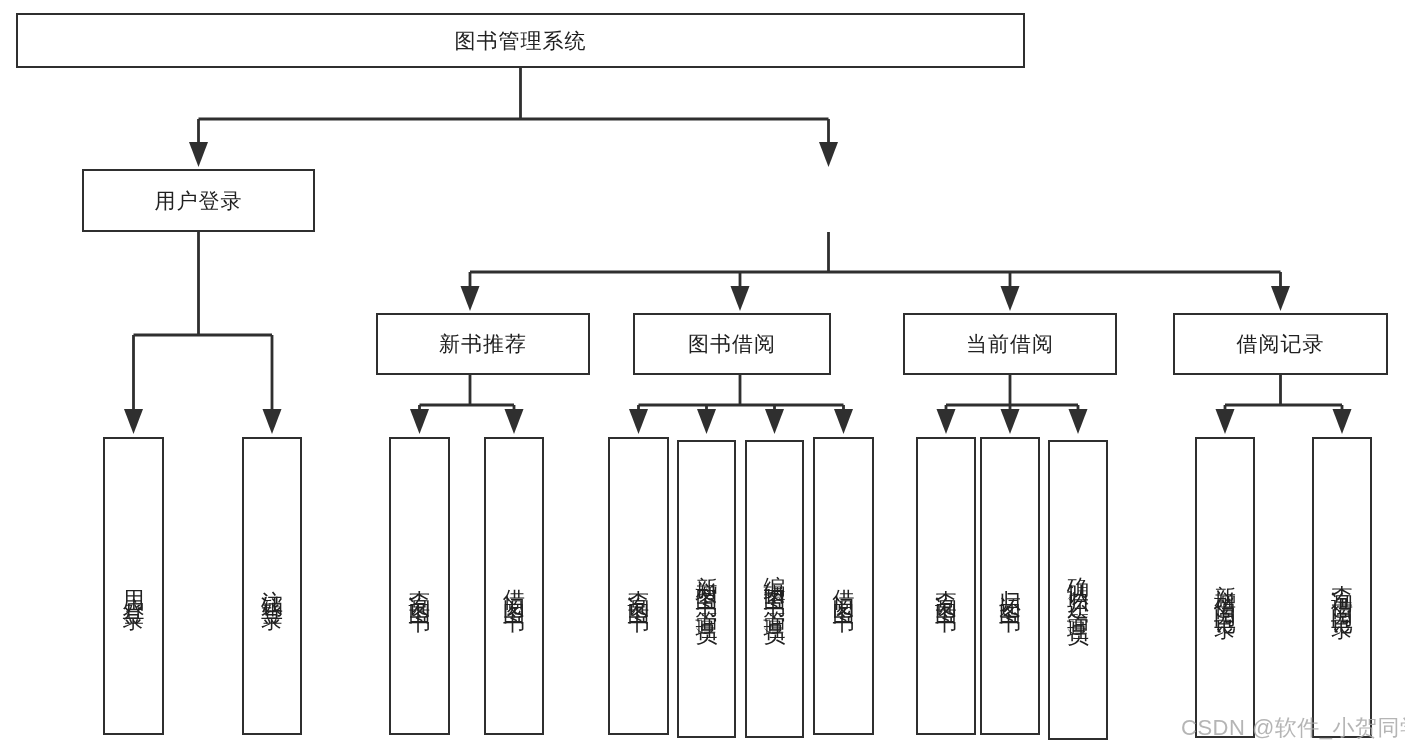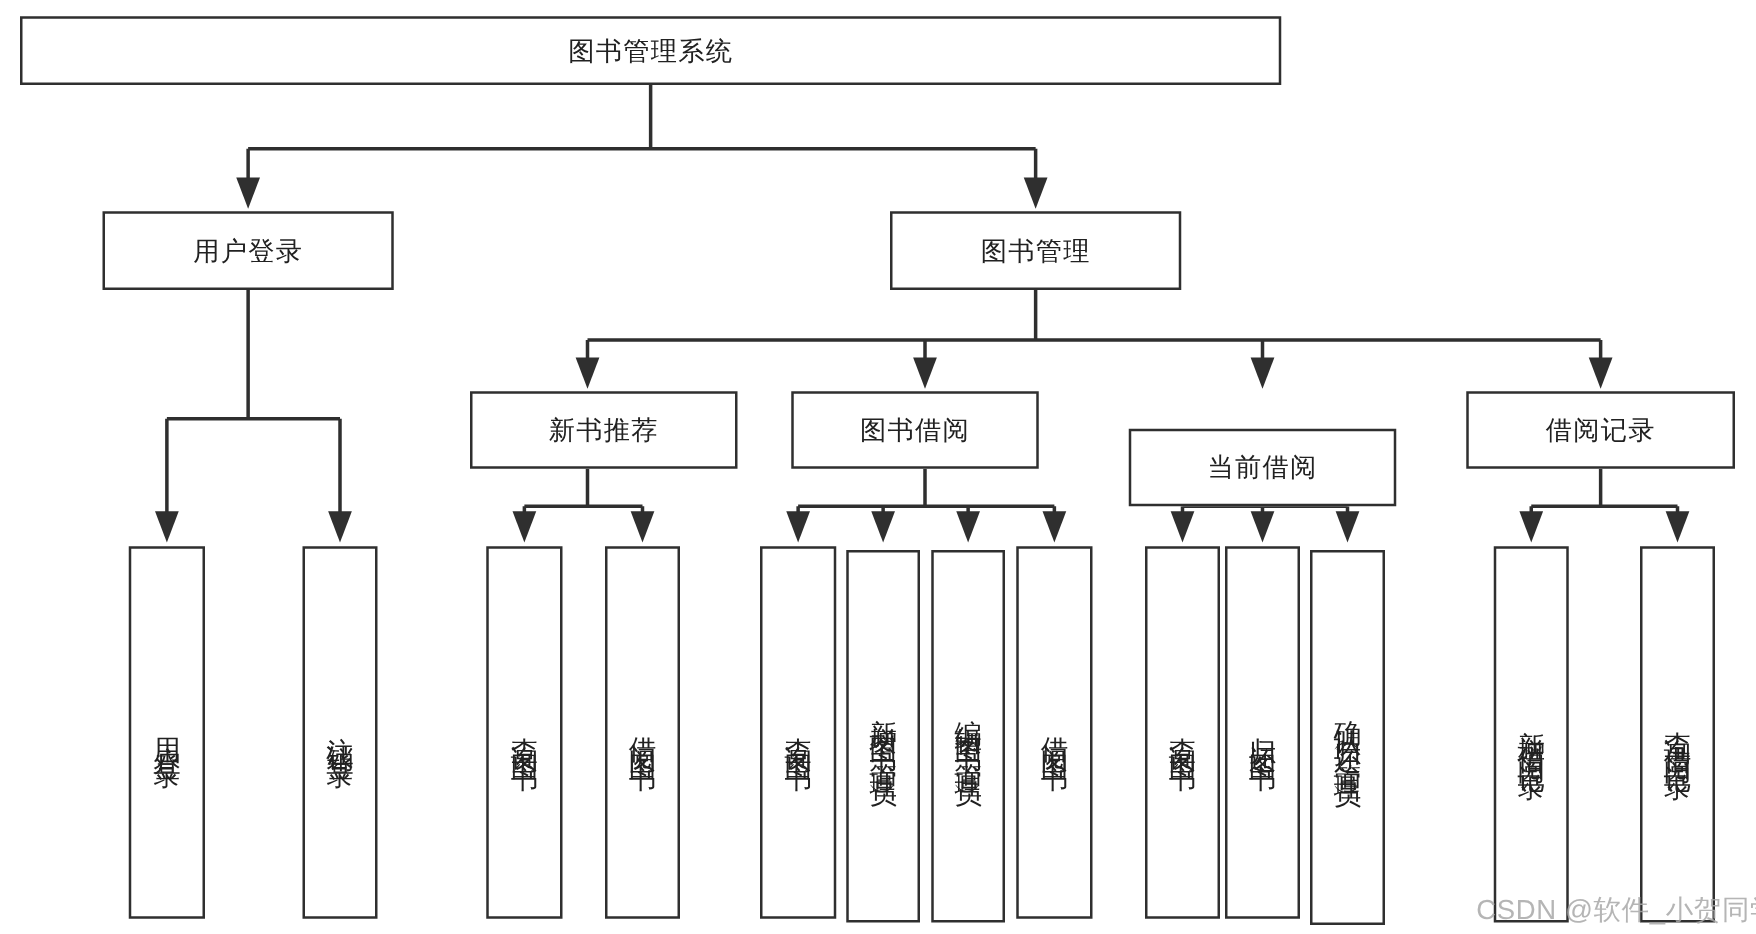--- a/index.html
+++ b/index.html
@@ -86,25 +86,24 @@
         <polygon points="1000.5,409 1019.5,409 1010,434"></polygon>
         <polygon points="1068.5,409 1087.5,409 1078,434"></polygon>
         <polygon points="1215.5,409 1234.5,409 1225,434"></polygon>
         <polygon points="1332.5,409 1351.5,409 1342,434"></polygon>
       </g>
   </svg>
 
   <div class="node h" style="left:16px; top:13px; width:1009px; height:55px;">图书管理系统</div>
 
   <div class="node h" style="left:82px; top:169px; width:233px; height:63px;">用户登录</div>
-  <div class="node h" style="left:712px; top:169px; width:233px; height:63px;">图书管理</div>
 
   <div class="node h" style="left:376px; top:313px; width:214px; height:62px;">新书推荐</div>
   <div class="node h" style="left:633px; top:313px; width:198px; height:62px;">图书借阅</div>
-  <div class="node h" style="left:903px; top:313px; width:214px; height:62px;margin-top:30px;">当前借阅</div>
+  <div class="node h" style="left:903px; top:313px; width:214px; height:62px;">当前借阅</div>
   <div class="node h" style="left:1173px; top:313px; width:215px; height:62px;text-align:right;">借阅记录</div>
 
   <div class="node leaf" style="left:103px; top:437px; width:61px; height:298px;">用户登录</div>
   <div class="node leaf" style="left:242px; top:437px; width:60px; height:298px;">注销登录</div>
 
   <div class="node leaf" style="left:389px; top:437px; width:61px; height:298px;">查询图书</div>
   <div class="node leaf" style="left:484px; top:437px; width:60px; height:298px;">借阅图书</div>
 
   <div class="node leaf" style="left:608px; top:437px; width:61px; height:298px;">查询图书</div>
   <div class="node leaf" style="left:677px; top:440px; width:59px; height:298px;">新增图书（管理员）</div>

